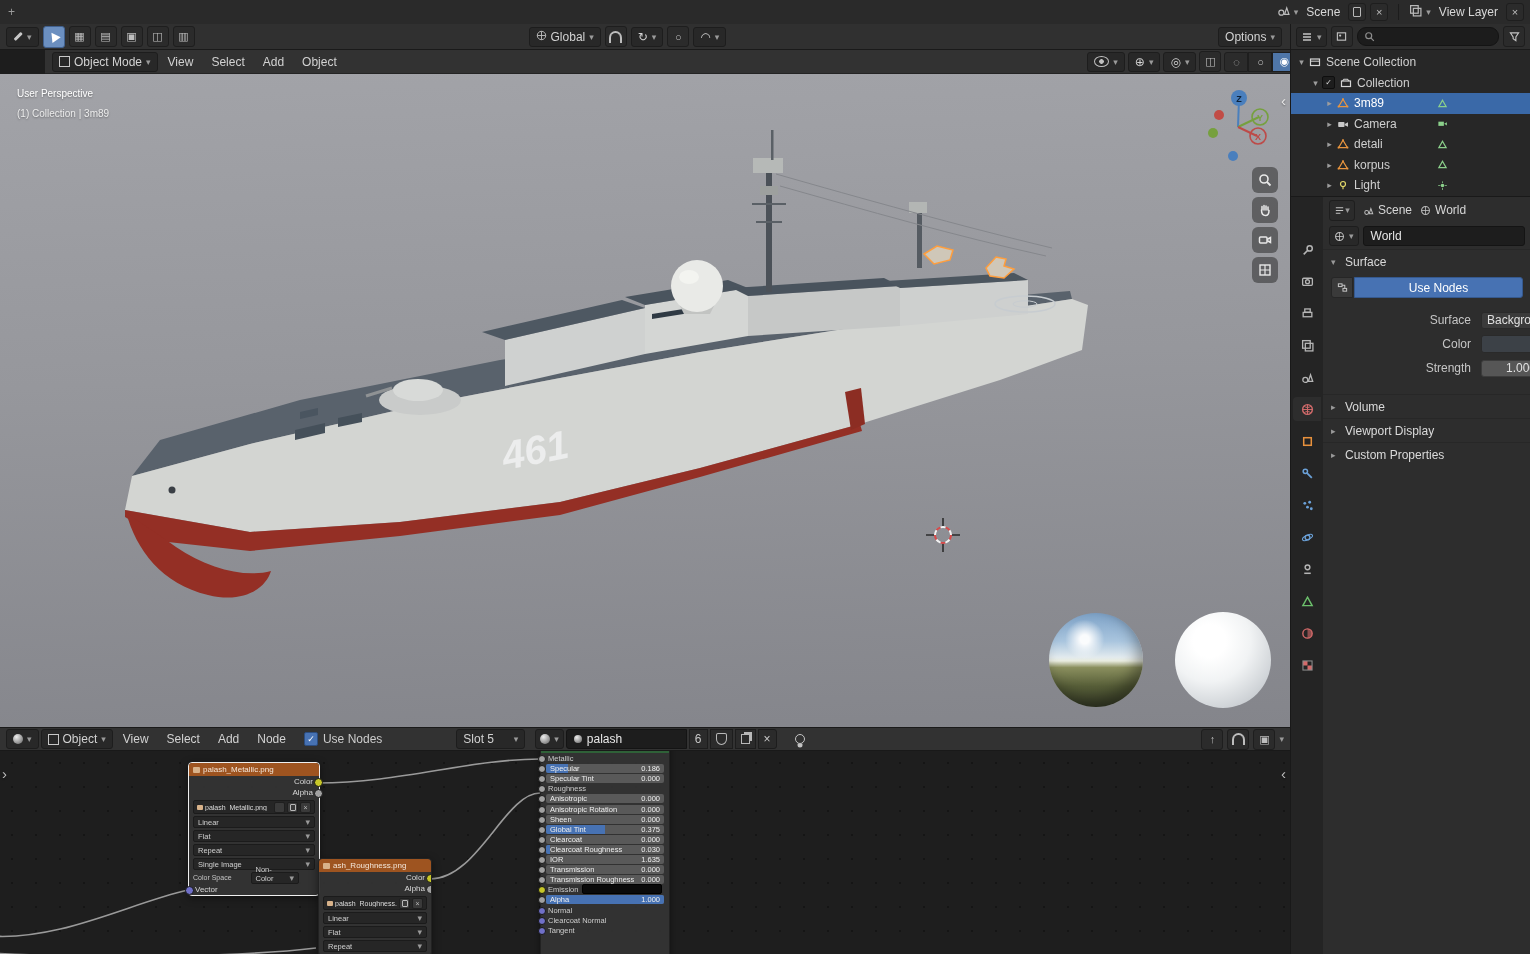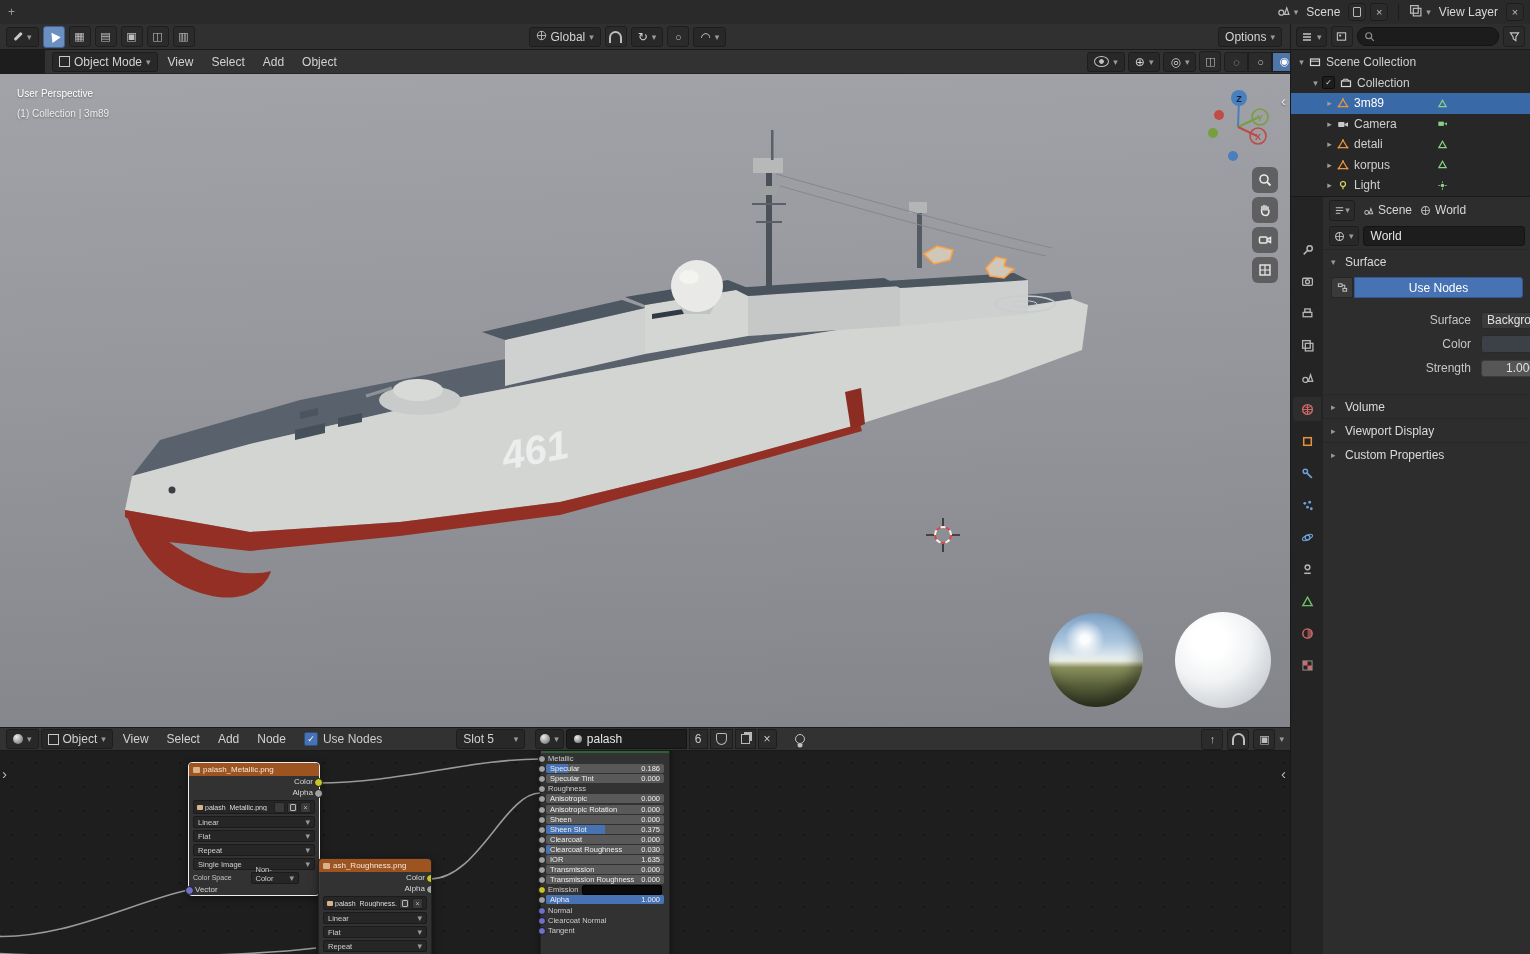--- a/index.html
+++ b/index.html
@@ -106,21 +106,21 @@
   .sy{background:#c7c729;} .sg{background:#a1a1a1;} .sp{background:#7070c8;}
   .nimg{height:12px;margin:2px 4px;display:flex;align-items:center;gap:2px;background:#262626;border:1px solid #1b1b1b;border-radius:2px;padding:0 3px;font-size:7px;color:#dddddd;}
   .nimg-name{flex:1;overflow:hidden;white-space:nowrap;}
   .mini{width:9px;height:9px;background:#3a3a3a;border:1px solid #1f1f1f;border-radius:2px;display:inline-flex;align-items:center;justify-content:center;font-size:7px;color:#bbbbbb;flex:0 0 auto;}
   .ndrop{height:10px;margin:2px 4px;background:#262626;border:1px solid #1b1b1b;border-radius:2px;display:flex;align-items:flex-end;justify-content:space-between;padding:0 4px;font-size:7.5px;color:#cfcfcf;}
   .ncs{height:11px;margin:2px 4px 1px;display:flex;align-items:center;gap:3px;font-size:7px;color:#c5c5c5;}
   .ncs .ndrop{flex:1;margin:16px;height:10px;}
 
   .brow{height:9px;margin:1.1px 5px;position:relative;font-size:7.5px;}
   .brow .sock{left:-8px;top:1px;width:6px;height:6px;}
-  .brow.link{display:flex;align-items:flex-start;color:#cccccc;padding-left:2px;gap:4px;}
+  .brow.link{display:flex;align-items:flex-end;color:#cccccc;padding-left:2px;gap:4px;}
   .slider{position:relative;height:100%;background:#595959;border-radius:2px;overflow:hidden;display:flex;align-items:center;justify-content:space-between;padding:0 4px;color:#eeeeee;}
   .fill{position:absolute;left:0;top:0;bottom:0;background:#4772b3;}
   .slbl,.sval{position:relative;z-index:1;}
   .colorfield{flex:1;height:8px;background:#0a0a0a;border:1px solid #000;border-radius:2px;margin-right:2px;}
   .wires{position:absolute;left:0;top:0;z-index:1;}
 </style>
 </head>
 <body>
 
 <div id="app">
@@ -832,21 +832,21 @@
             <div class="slider">
               <span class="fill" style="width: 0%;"></span>
               <span class="slbl">Sheen</span>
               <span class="sval">0.000</span>
             </div>
           </div>
           <div class="brow">
             <span class="sock l sg"></span>
             <div class="slider">
               <span class="fill" style="width: 50%;"></span>
-              <span class="slbl">Sheen Slot</span>
+              <span class="slbl">Global Tint</span>
               <span class="sval">0.375</span>
             </div>
           </div>
           <div class="brow">
             <span class="sock l sg"></span>
             <div class="slider">
               <span class="fill" style="width: 0%;"></span>
               <span class="slbl">Clearcoat</span>
               <span class="sval">0.000</span>
             </div>

